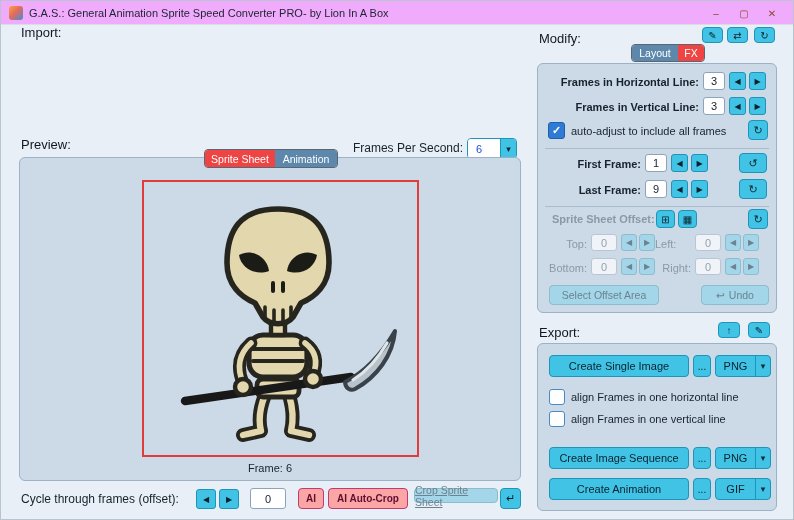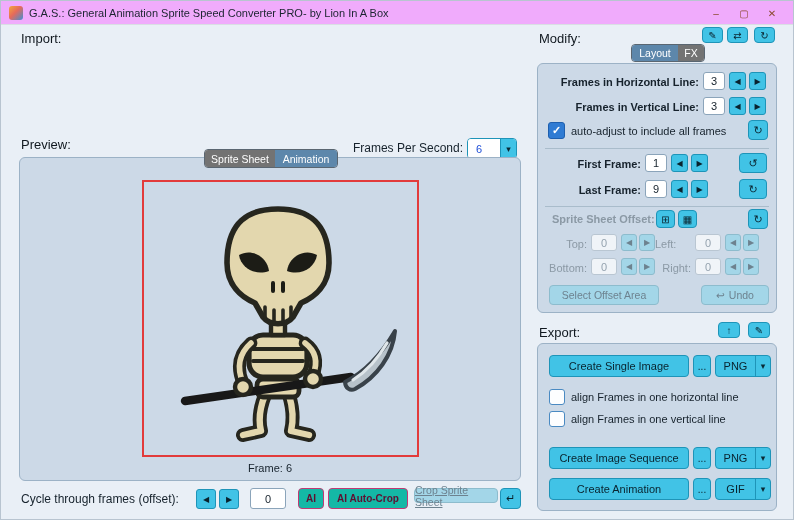--- a/index.html
+++ b/index.html
@@ -23,30 +23,30 @@
   .lbl-b { font-size:11px; font-weight:700; color:#16222c; }
   .lbl-dis { font-size:11px; font-weight:700; color:#8b99a5; }
   .lbl-dis-n { font-size:11px; color:#8b99a5; }
   
   .panel { position:absolute; background:#ccd9e7; border:1px solid #9cb2c6; border-radius:6px; }
   
   .btn { display:flex; align-items:center; justify-content:center; border-radius:4px;
     background:#41c3e6; border:1px solid #1e94b8; color:#09232e; font-size:11px; cursor:default; }
   .btn-sm { border-radius:3px; font-size:8px; }
   .btn-dis { background:#a3d6e8; border-color:#8dbccd; color:#6d828f; }
-  .btn-pink { background:#14b8a6; border:1px solid #c03a74; color:#5e0f31; font-weight:700; font-size:10px; }
+  .btn-pink { background:#fca5a5; border:1px solid #c03a74; color:#5e0f31; font-weight:700; font-size:10px; }
   
   .field { display:flex; align-items:center; justify-content:center; background:#ffffff;
     border:1px solid #8ba4ba; border-radius:3px; font-size:11px; color:#16222c; }
   .field-dis { background:#f0f4f8; border-color:#b9c6d2; color:#95a3af; }
   
   .tabbar { position:absolute; display:flex; border-radius:4px; overflow:hidden;
     border:1px solid #5a6671; height:19px; }
   .tab { display:flex; align-items:center; justify-content:center; color:#ffffff;
-    font-size:10.5px; background:#737373; cursor:default; }
+    font-size:10.5px; background:#ef4444; cursor:default; }
   .tab.active { background:#5d87ab; }
   
   .sep { position:absolute; height:1px; background:#a9bccb; }
   .combo { position:absolute; display:flex; border-radius:4px; overflow:hidden; border:1px solid #1e94b8; }
   .combo .val { flex:1; background:#ffffff; display:flex; align-items:center; padding-left:8px;
     font-size:11px; color:#1f4fd8; }
   .combo .arrow { width:16px; background:#41c3e6; display:flex; align-items:center;
     justify-content:center; font-size:9px; color:#0a2a36; border-left:1px solid #1e94b8; }
   .dd { display:flex; border-radius:4px; overflow:hidden; border:1px solid #1e94b8; background:#41c3e6; }
   .dd .val { flex:1; display:flex; align-items:center; justify-content:center; font-size:11px; color:#09232e; }
@@ -69,21 +69,21 @@
       <span>–</span>
     </div>
     <div class="win-btn" style="left:732px;">
       <span>▢</span>
     </div>
     <div class="win-btn" style="left:760px;">
       <span>✕</span>
     </div>
   </div>
 
-  <div class="abs section-label" style="left:20px;top:30px;">Import:</div>
+  <div class="abs section-label" style="left:20px;top:24px;">Import:</div>
 
 
   <div class="abs section-label" style="left:20px;top:136px;">Preview:</div>
 
   <div class="abs" style="left:330px;top:140px;width:132px;text-align:right;font-size:12px;color:#16222c;">Frames Per Second:</div>
   <div class="combo" style="left:466px;top:137px;width:50px;height:21px;">
     <div class="val">6</div>
     <div class="arrow">▾</div>
   </div>
 

